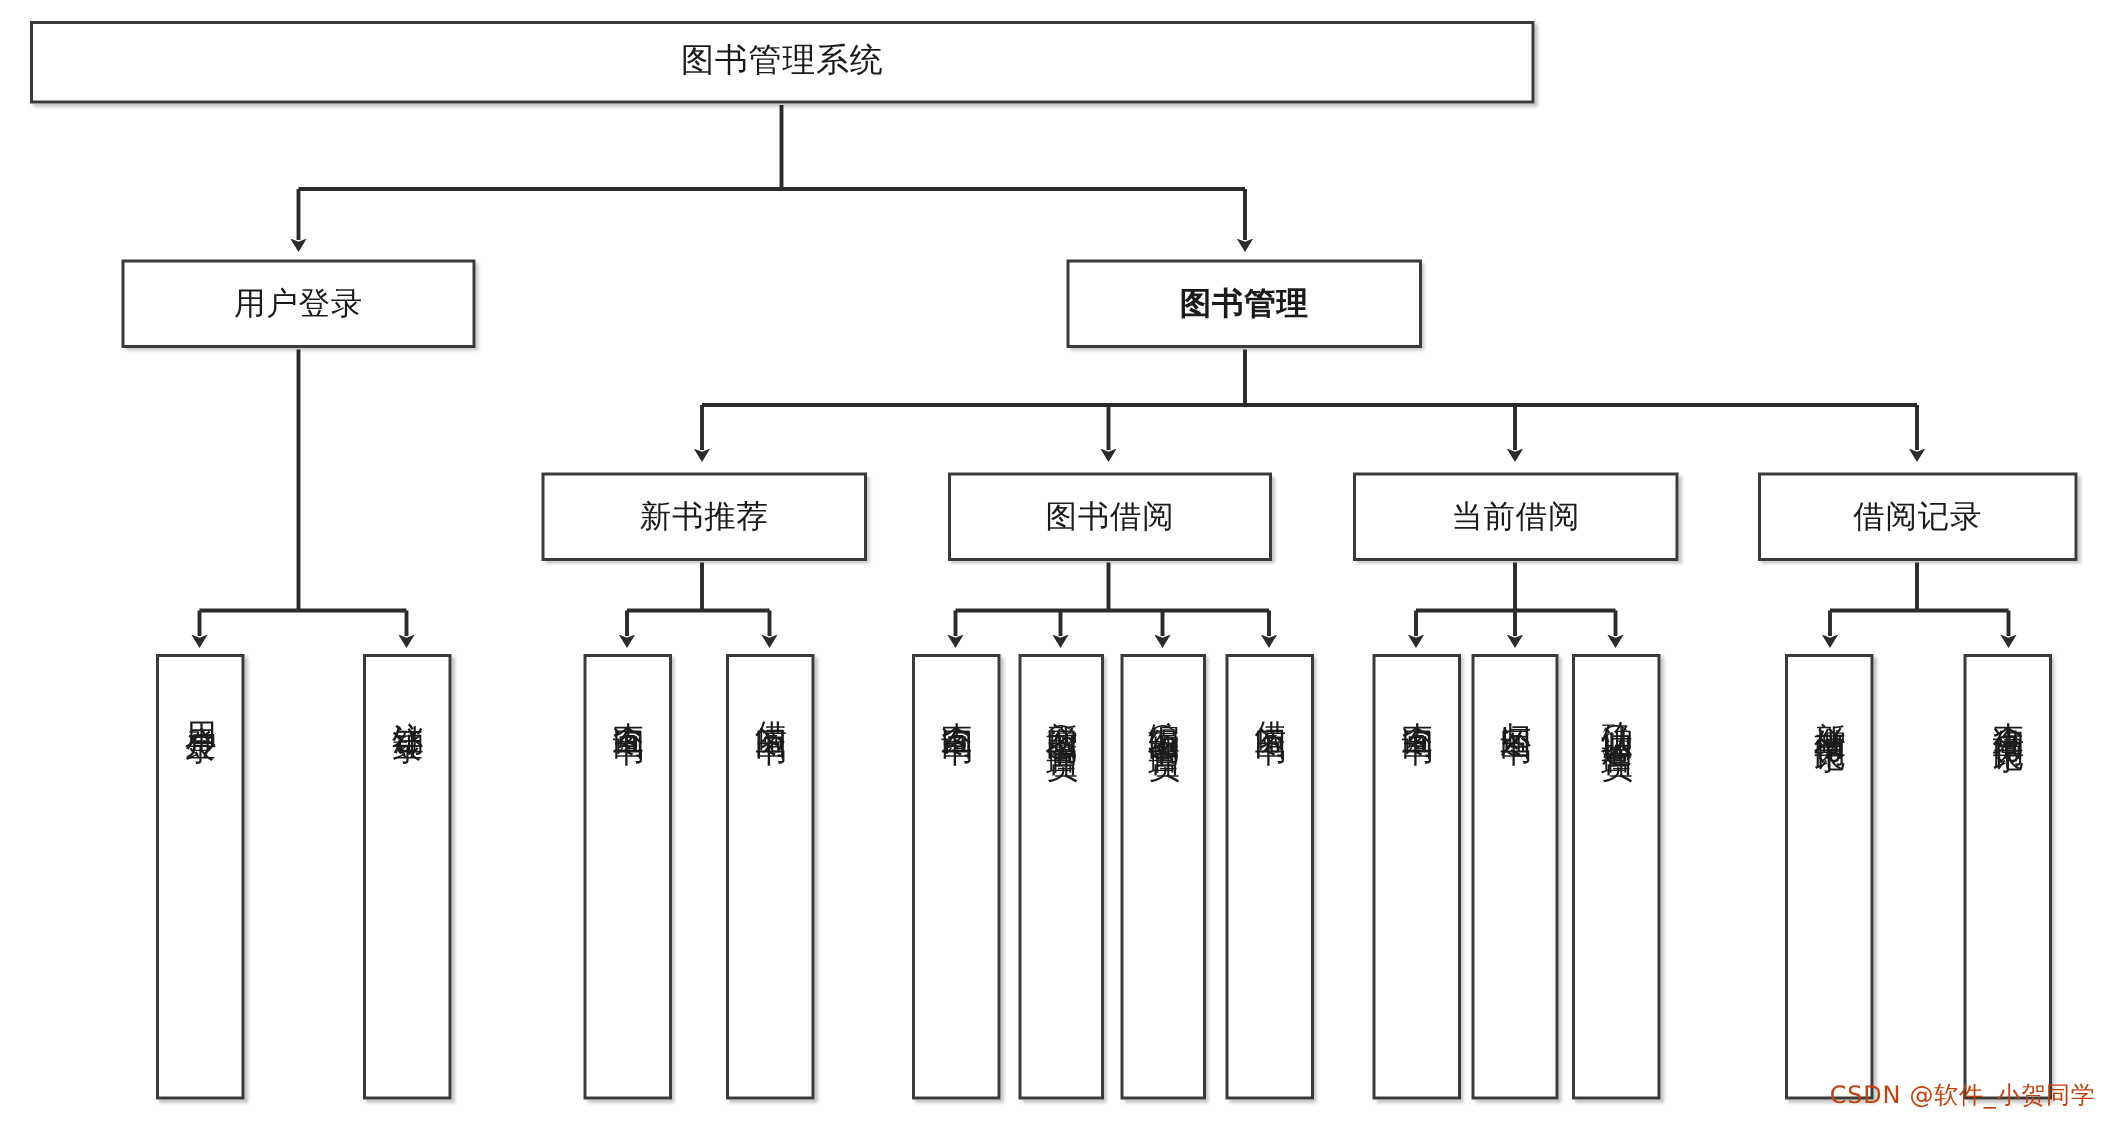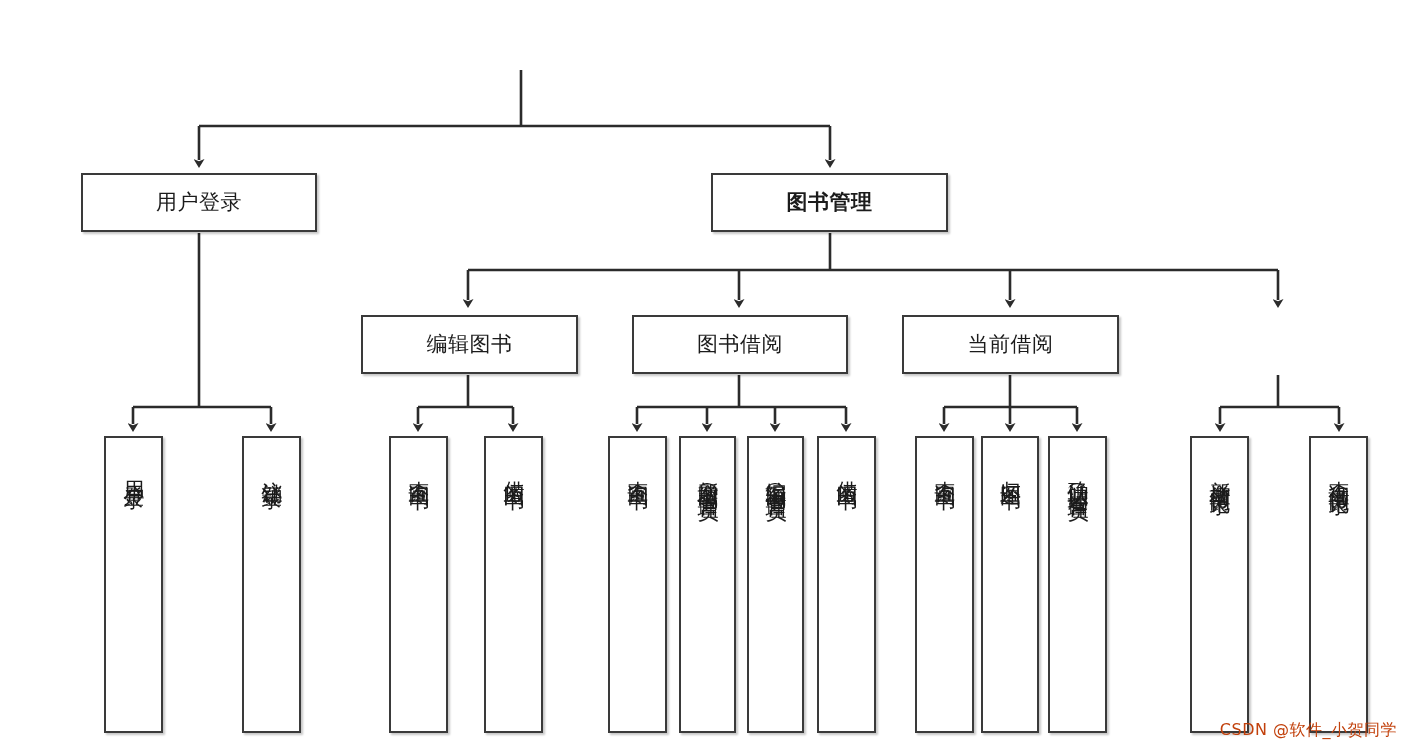--- a/index.html
+++ b/index.html
@@ -121,37 +121,43 @@
       <path d="M1010,407 L1010,424" marker-end="url(#arrow)"></path>
       <path d="M1077,407 L1077,424" marker-end="url(#arrow)"></path>
 
       <path d="M1278,375 L1278,407"></path>
       <path d="M1220,407 L1339,407"></path>
       <path d="M1220,407 L1220,424" marker-end="url(#arrow)"></path>
       <path d="M1339,407 L1339,424" marker-end="url(#arrow)"></path>
     </g>
   </svg>
 
+  <div class="node horiz root" style="left:20px; top:14px; width:1003px; height:55px;">
+    <span class="label">图书管理系统</span>
+  </div>
 
   <div class="node horiz" style="left:81px; top:173px; width:236px; height:59px;">
     <span class="label">用户登录</span>
   </div>
   <div class="node horiz" style="left:711px; top:173px; width:237px; height:59px;font-weight:bold;">
     <span class="label">图书管理</span>
   </div>
 
   <div class="node horiz" style="left:361px; top:315px; width:217px; height:59px;">
-    <span class="label">编辑图书</span>
+    <span class="label">新书推荐</span>
   </div>
   <div class="node horiz" style="left:902px; top:315px; width:217px; height:59px;">
     <span class="label">当前借阅</span>
   </div>
   <div class="node horiz" style="left:632px; top:315px; width:216px; height:59px;">
     <span class="label">图书借阅</span>
   </div>
+  <div class="node horiz" style="left:1172px; top:315px; width:213px; height:59px;">
+    <span class="label">借阅记录</span>
+  </div>
 
   <div class="node vert" style="left:104px; top:436px; width:59px; height:297px;">
     <span class="label">用户登录</span>
   </div>
   <div class="node vert" style="left:242px; top:436px; width:59px; height:297px;">
     <span class="label">注销登录</span>
   </div>
 
   <div class="node vert" style="left:389px; top:436px; width:59px; height:297px;">
     <span class="label">查询图书</span>

